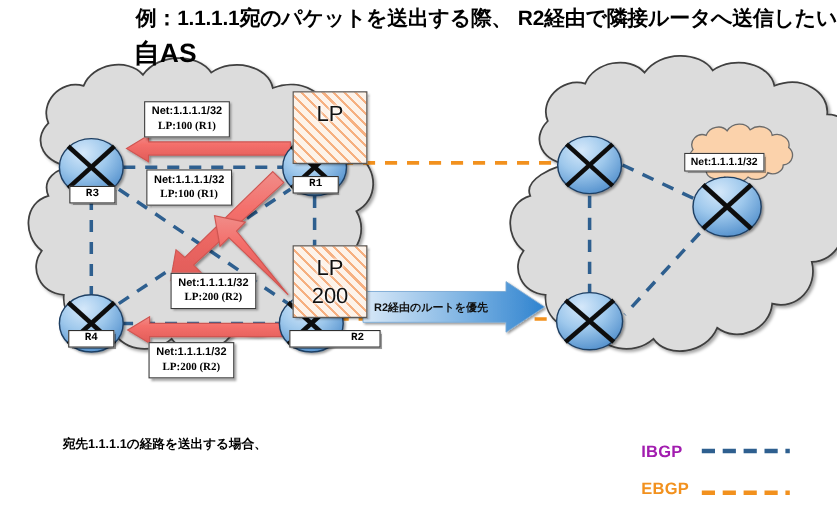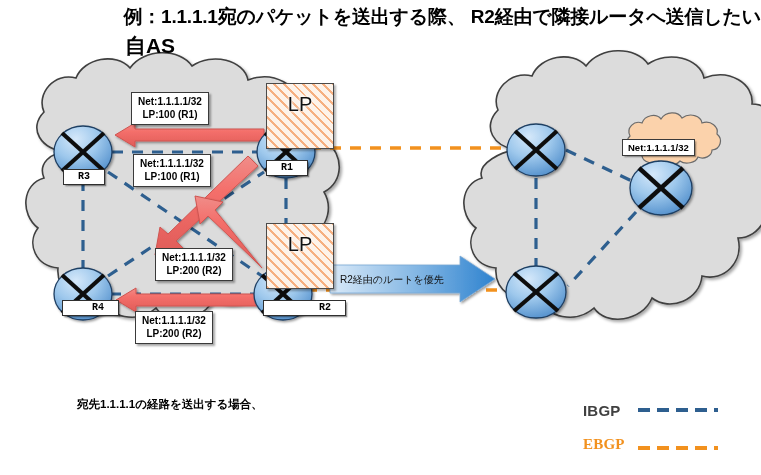--- a/index.html
+++ b/index.html
@@ -10,34 +10,34 @@
   }
   #stage{position:absolute;left:0;top:0;width:761px;height:475px;}
   #svgroot{position:absolute;left:0;top:0;width:761px;height:475px;}
 
   
   .hdr{
     position:absolute;left:0;top:4px;width:761px;text-align:right;
     font-size:19px;font-weight:700;letter-spacing:-0.2px;white-space:nowrap;
   }
   .as-title{
-    position:absolute;font-size:21px;font-weight:700;white-space:nowrap;
+    position:absolute;font-size:24px;font-weight:700;white-space:nowrap;
     text-align:center;
   }
   #as-left-title{left:90px;top:32px;width:120px;}
   #as-right-title{left:490px;top:32px;width:160px;}
 
   
   .routebox{
     position:absolute;background:#ffffff;border:1px solid #3a3a3a;
     box-shadow:2px 2px 2px rgba(0,0,0,.35);
     padding:2px 6px 3px 6px;text-align:center;
     font-size:10px;font-weight:700;line-height:13px;white-space:nowrap;
   }
-  .routebox .l2{display:block;}
+  .routebox .l2{display:block;font-family:Liberation Serif, serif;}
 
   
   .lpbox{
     position:absolute;border:1px solid #4a4a4a;
     box-shadow:2px 2px 2px rgba(0,0,0,.3);
     background-color:#fdf0e4;
     background-image:repeating-linear-gradient(
         45deg,#f6b081 0px,#f6b081 2px,#fdf3ea 2px,#fdf3ea 7px);
     text-align:center;
     font-size:20px;line-height:25px;font-weight:400;color:#111;
@@ -55,38 +55,38 @@
 
   
   .netlabel{
     position:absolute;background:#ffffff;border:1px solid #3a3a3a;
     box-shadow:1.5px 1.5px 1.5px rgba(0,0,0,.35);
     font-size:9.5px;font-weight:700;padding:2px 5px;white-space:nowrap;
   }
 
   
   .bluearrow-txt{
-    position:absolute;font-size:10px;font-weight:400;color:#111;
+    position:absolute;font-size:10px;font-weight:700;color:#111;
     white-space:nowrap;
   }
 
   
   .caption{
     position:absolute;left:57px;top:396px;
     font-size:11.5px;font-weight:700;line-height:17px;white-space:nowrap;
   }
-  .caption span{display:block;margin-left:20px;}
+  .caption span{display:block;}
 
   
   .legend-lbl{
     position:absolute;font-size:15px;font-weight:700;font-style:normal;
     letter-spacing:0.2px;white-space:nowrap;
   }
-  #legend-ibgp-label{left:583px;top:402px;color:#404040;}
-  #legend-ebgp-label{left:583px;top:436px;color:#f2911e;font-family:Liberation Serif, serif;}
+  #legend-ibgp-label{left:583px;top:402px;color:#a21caf;}
+  #legend-ebgp-label{left:583px;top:436px;color:#f2911e;}
 </style>
 </head>
 <body>
 
 <div id="stage">
 
   <svg id="svgroot" viewBox="0 0 761 475">
     <defs>
       <radialGradient id="routerGrad" cx="38%" cy="25%" r="85%">
         <stop offset="0%" stop-color="#d5e8fa"></stop>
@@ -255,20 +255,21 @@
 
   <div class="hdr">例：1.1.1.1宛のパケットを送出する際、 R2経由で隣接ルータへ送信したい</div>
 
   <div class="as-title" id="as-left-title">自AS</div>
 
   <div class="lpbox" style="left:266px;top:83px;width:66px;height:56px;">
     <span>LP</span>
   </div>
   <div class="lpbox" style="left:266px;top:223px;width:66px;height:56px;">
     <span>LP</span>
+    <span>200</span>
   </div>
 
   <div class="routebox" style="left:131px;top:92px;">
     <span class="l1">Net:1.1.1.1/32</span>
     <span class="l2">LP:100 (R1)</span>
   </div>
 
   <div class="routebox" style="left:133px;top:154px;">
     <span class="l1">Net:1.1.1.1/32</span>
     <span class="l2">LP:100 (R1)</span>
@@ -279,21 +280,21 @@
     <span class="l2">LP:200 (R2)</span>
   </div>
 
   <div class="routebox" style="left:135px;top:311px;">
     <span class="l1">Net:1.1.1.1/32</span>
     <span class="l2">LP:200 (R2)</span>
   </div>
 
   <div class="rtag" style="left:63px;top:169px;width:40px;">R3</div>
   <div class="rtag" style="left:266px;top:160px;width:40px;font-family:Liberation Mono, monospace;">R1</div>
-  <div class="rtag" style="left:62px;top:300px;width:40px;padding-left:15px;">R4</div>
+  <div class="rtag" style="left:62px;top:300px;width:40px;">R4</div>
   <div class="rtag" style="left:263px;top:300px;width:40px;padding-left:41px;">R2</div>
 
   <div class="netlabel" style="left:622px;top:139px;">Net:1.1.1.1/32</div>
 
   <div class="bluearrow-txt" style="left:340px;top:273px;">R2経由のルートを優先</div>
 
   <div class="caption">
     <span>宛先1.1.1.1の経路を送出する場合、</span>
   </div>
 

